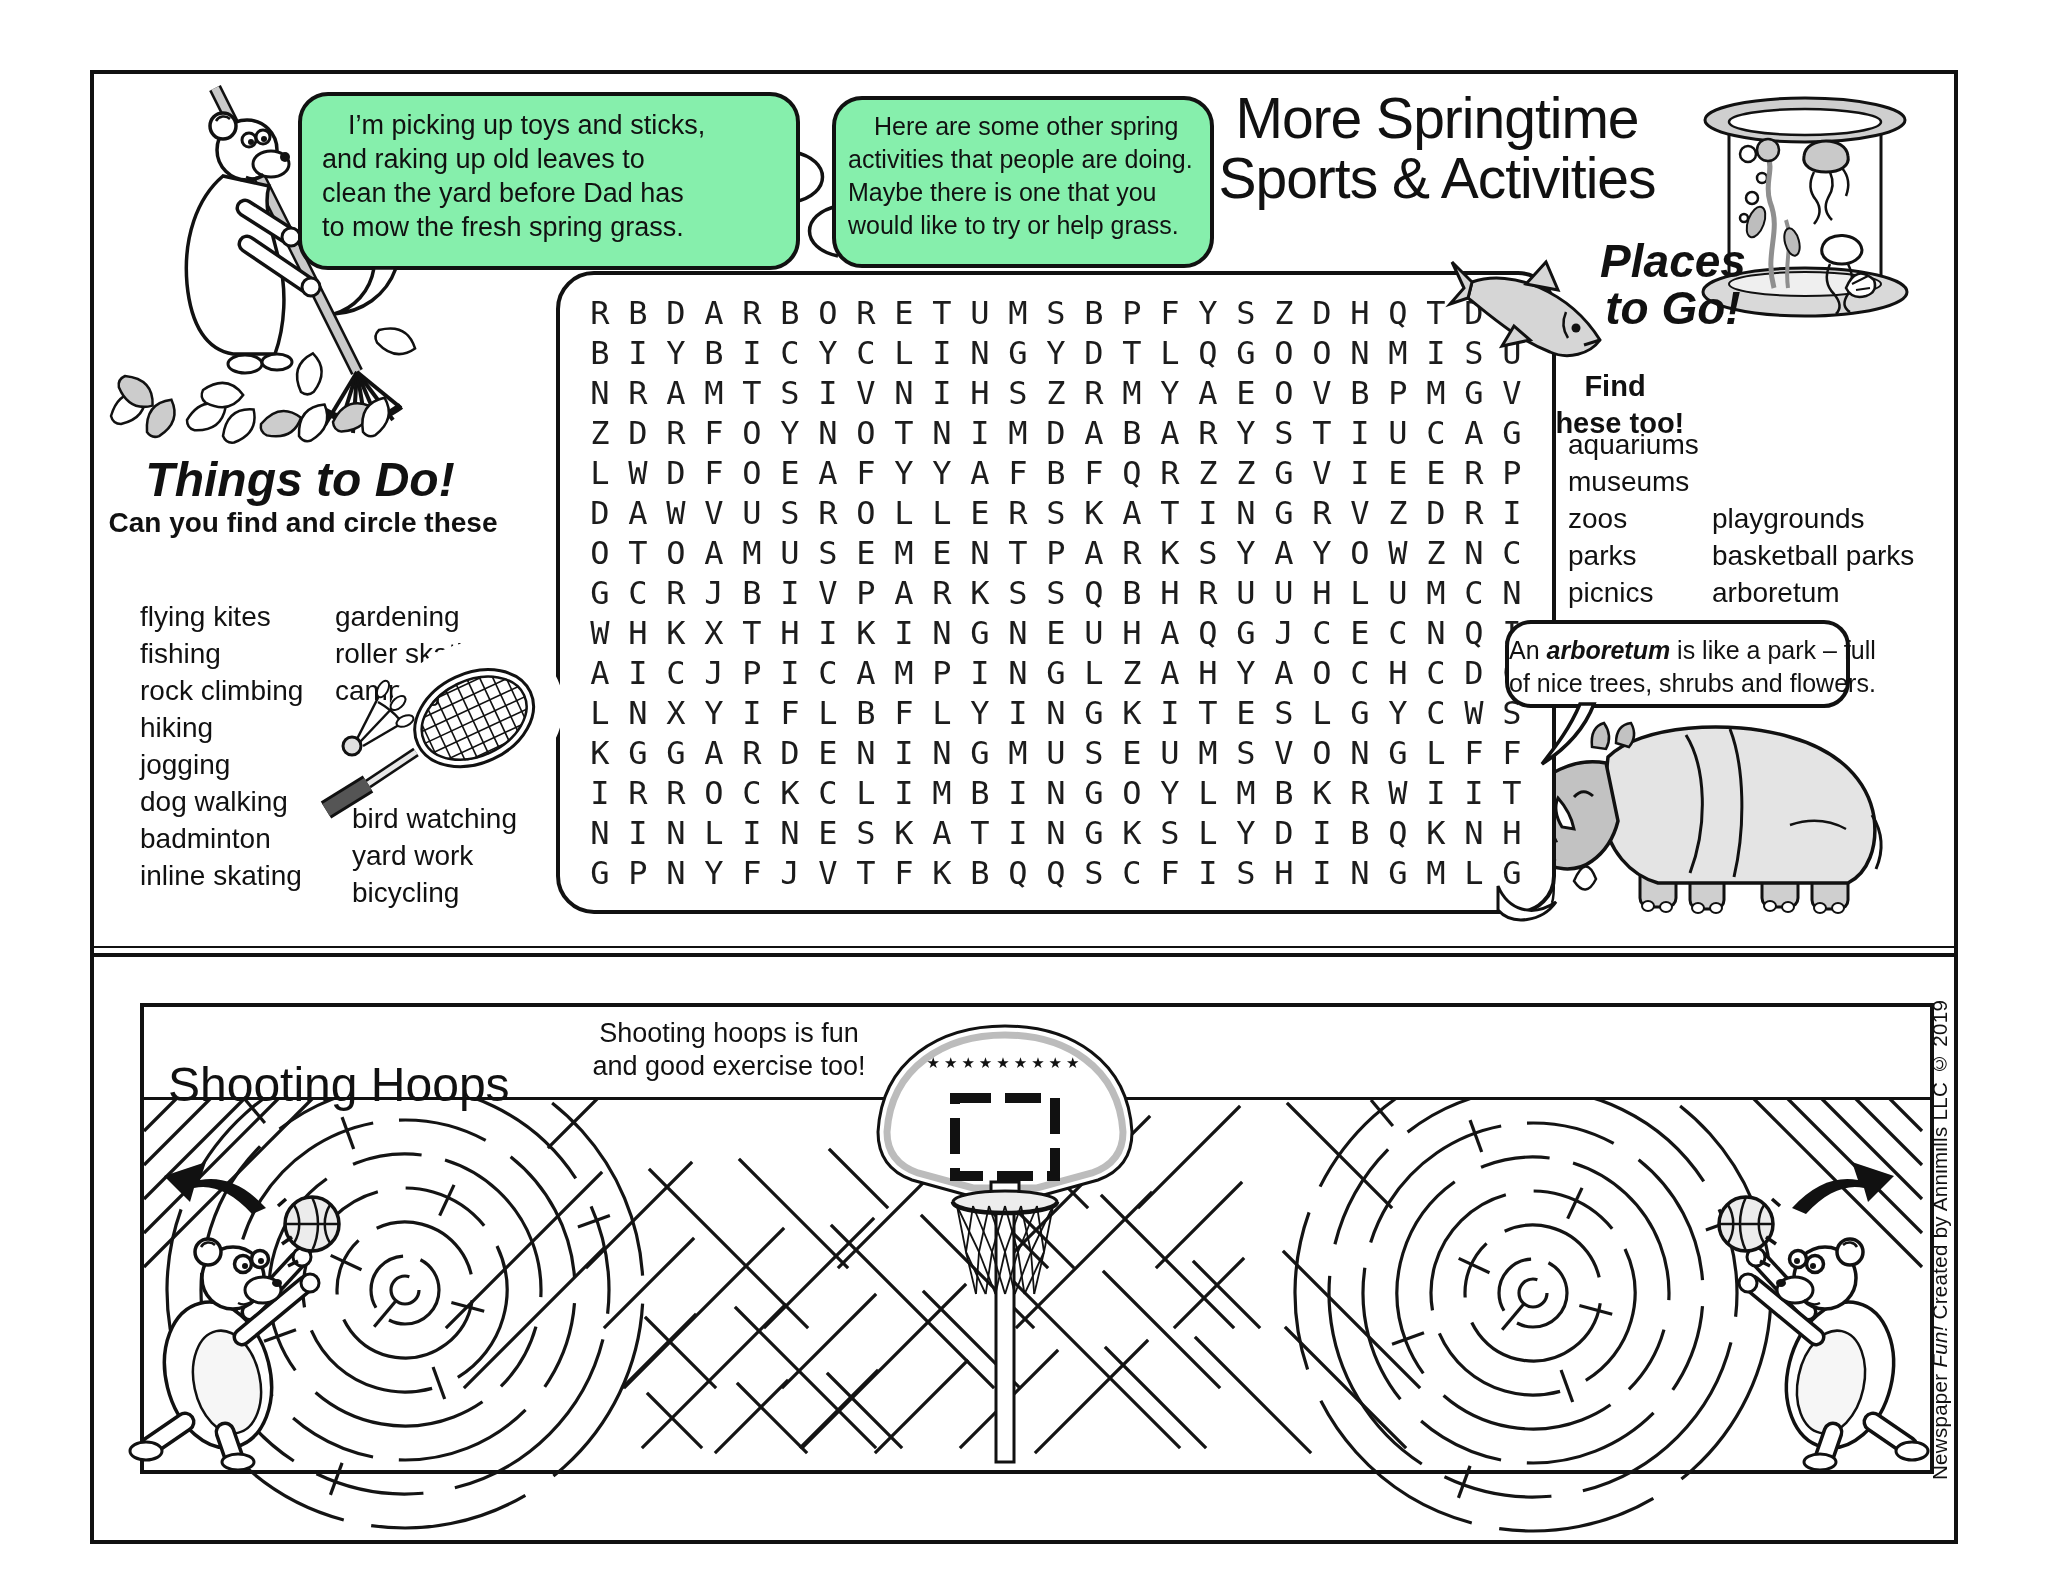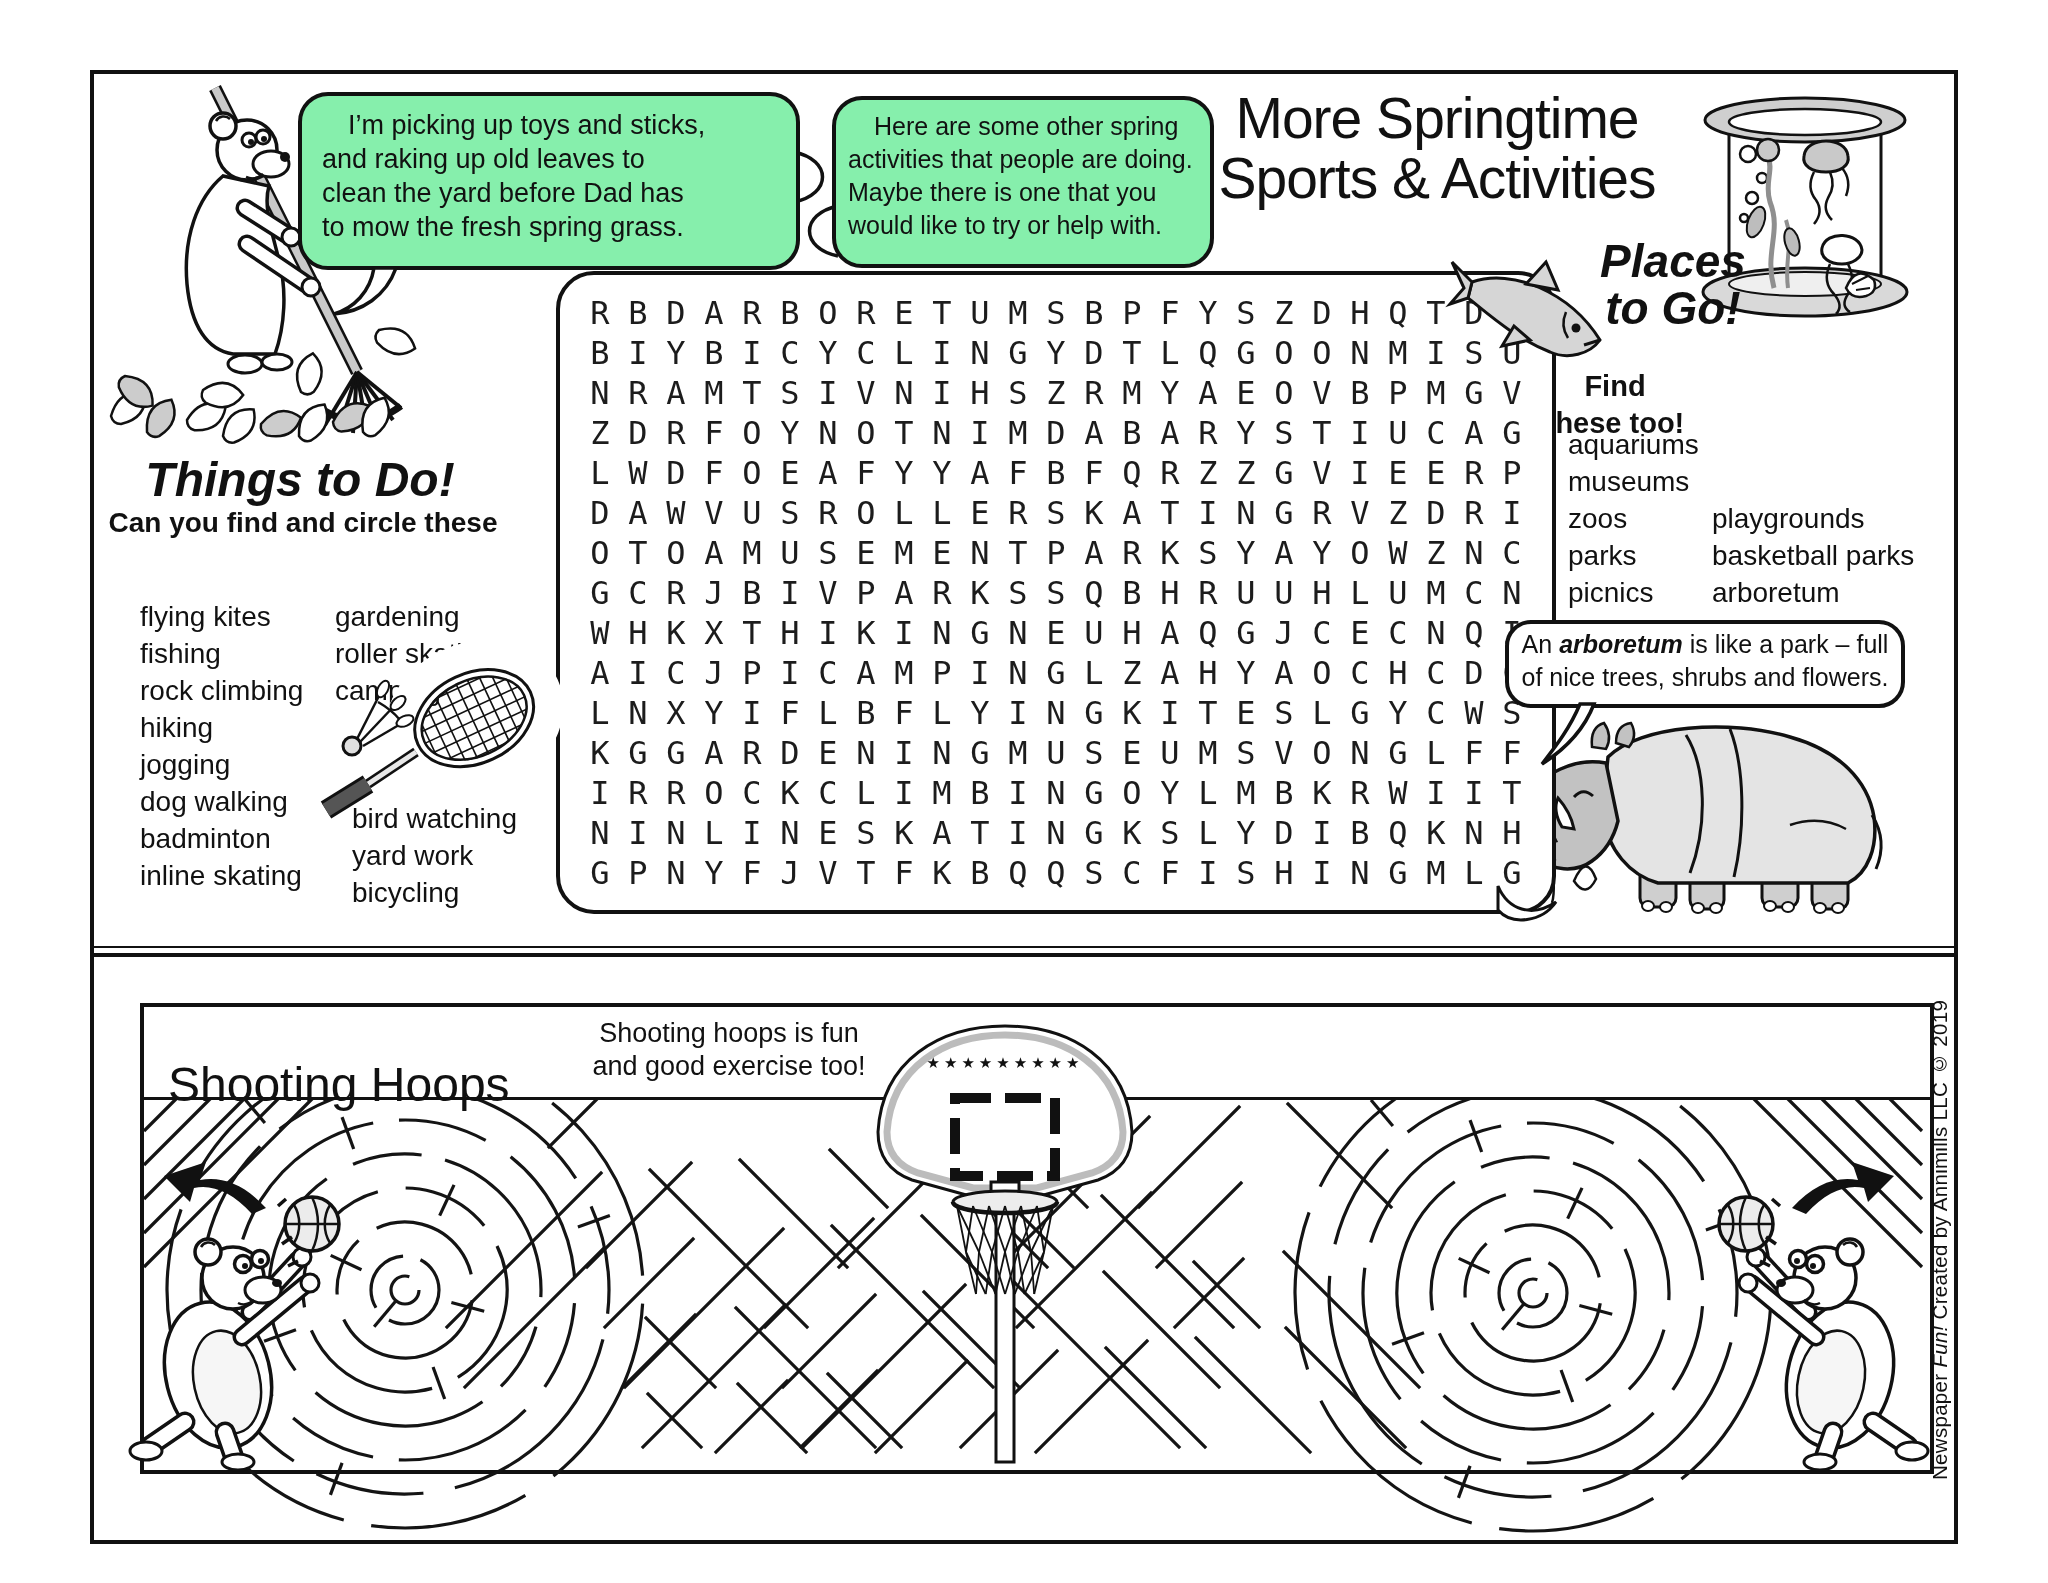--- a/index.html
+++ b/index.html
@@ -15,22 +15,22 @@
   .things-h{font-size:48px;font-weight:bold;font-style:italic;text-align:center;white-space:nowrap;}
   .instr{font-size:28px;font-weight:bold;text-align:center;line-height:34px;white-space:nowrap;}
   .wordlist p{margin:0;font-size:28px;line-height:37px;white-space:nowrap;}
   .places-h{font-size:46px;font-weight:bold;font-style:italic;text-align:center;line-height:47px;white-space:nowrap;}
   .find-h{font-size:29px;font-weight:bold;text-align:center;line-height:37px;white-space:nowrap;}
   .ws-panel{left:556px;top:271px;width:992px;height:635px;border:4px solid #111;border-radius:38px;background:#fff;}
   #ws-grid{display:grid;grid-template-columns:repeat(25,38px);grid-auto-rows:40px;
     justify-content:center;align-content:center;height:100%;
     font-family:"DejaVu Sans Mono",monospace;font-size:32px;color:#1c1c1c;}
   #ws-grid span{display:flex;align-items:center;justify-content:center;}
-  .note-bubble{left:1505px;top:620px;width:400px;height:88px;border:4px solid #111;border-radius:26px;
-    background:#fff;box-sizing:border-box;text-align:center;padding-top:4px;z-index:6;}
+  .note-bubble{left:1505px;top:620px;width:345px;height:88px;border:4px solid #111;border-radius:26px;
+    background:#fff;box-sizing:border-box;text-align:center;padding-top:10px;z-index:6;}
   .note-bubble p{margin:0;font-size:25px;line-height:33px;white-space:nowrap;}
   .maze-panel{left:140px;top:1003px;width:1786px;height:463px;border:4px solid #111;background:#fff;}
   .maze-header{position:absolute;left:0;top:0;width:100%;height:90px;border-bottom:3px solid #111;background:#fff;z-index:2;}
   .hoops-title{position:absolute;left:24px;top:14px;font-size:48px;white-space:nowrap;margin-top:36px;}
   .hoops-cap{position:absolute;left:420px;top:10px;width:330px;font-size:27px;line-height:33px;text-align:center;white-space:nowrap;}
   .hoops-instr{position:absolute;left:965px;top:8px;width:790px;font-size:26.5px;line-height:33px;text-align:center;white-space:nowrap;}
   .copyright{left:1928px;top:978px;height:502px;width:30px;font-size:20.5px;
     writing-mode:vertical-rl;transform:rotate(180deg);white-space:nowrap;letter-spacing:.3px;}
   svg{position:absolute;overflow:visible;}
   .z3{z-index:3;}.z4{z-index:4;}.z1{z-index:1;}
@@ -104,21 +104,21 @@
   </svg>
   <svg class="abs" style="left:792px;top:150px;" width="48" height="110" viewBox="0 0 48 110">
     <path d="M2,2 C40,10 40,44 2,52" fill="none" stroke="#111" stroke-width="3.5"></path>
     <path d="M46,56 C8,64 8,98 46,106" fill="none" stroke="#111" stroke-width="3.5"></path>
   </svg>
 
   <div class="abs bubble" style="left:832px;top:96px;width:382px;height:172px;padding:10px 12px 0 12px;">
     <p class="indent" style="font-size:25px;line-height:33px;">Here are some other spring</p>
     <p style="font-size:25px;line-height:33px;">activities that people are doing.</p>
     <p style="font-size:25px;line-height:33px;">Maybe there is one that you</p>
-    <p style="font-size:25px;line-height:33px;">would like to try or help with.</p>
+    <p style="font-size:25px;line-height:33px;">would like to try or help grass.</p>
   </div>
 
   <div class="abs title" style="left:1212px;top:88px;width:450px;">
     <div>More Springtime</div>
     <div>Sports &amp; Activities</div>
   </div>
 
   <svg class="abs" style="left:1698px;top:92px;" width="215" height="240" viewBox="0 0 215 240">
     <line x1="31" y1="34" x2="31" y2="196" stroke="#111" stroke-width="3"></line>
     <line x1="183" y1="34" x2="183" y2="196" stroke="#111" stroke-width="3"></line>

